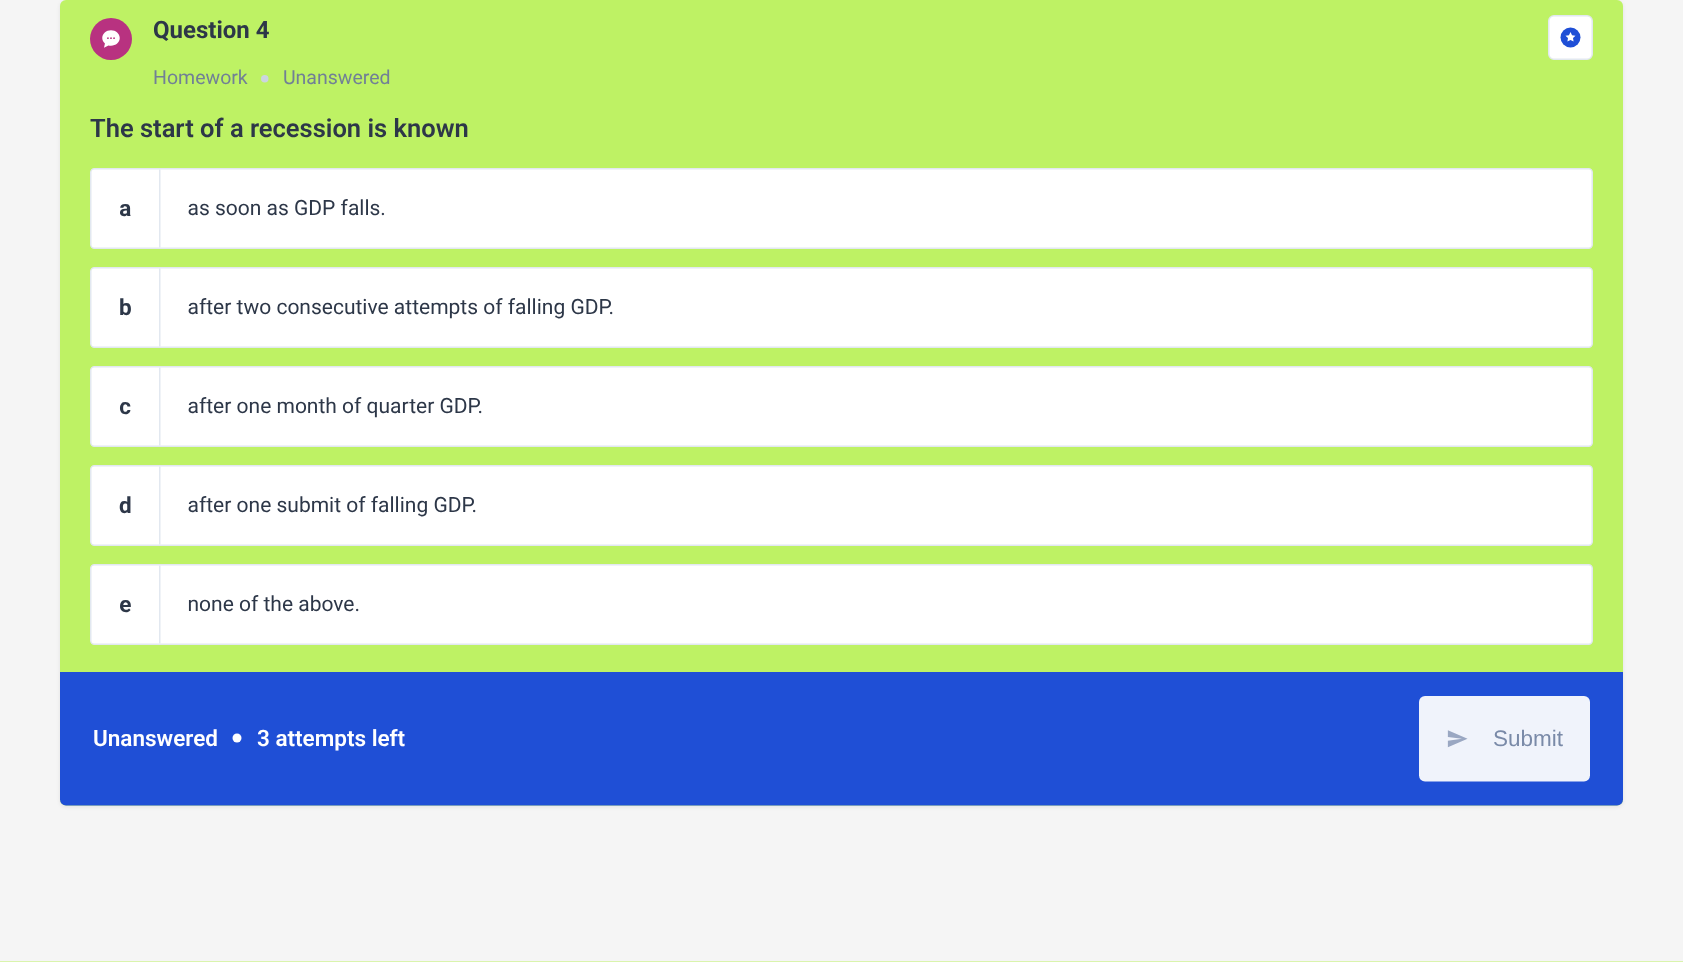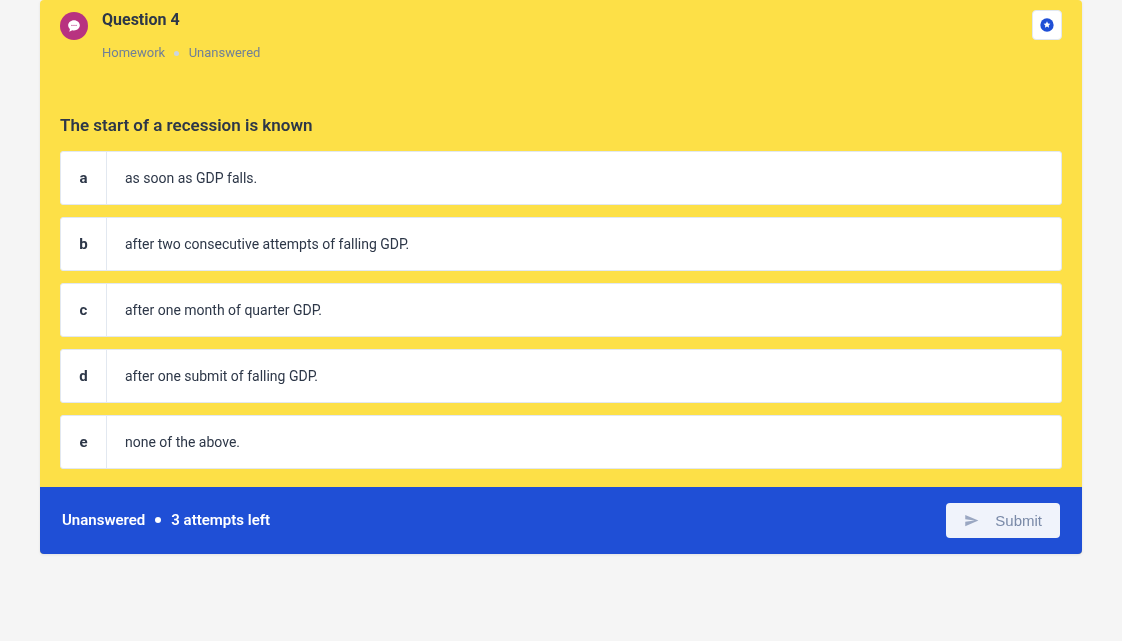--- a/index.html
+++ b/index.html
@@ -5,21 +5,21 @@
   * { box-sizing: border-box; margin: 0; padding: 0; }
   body {
     font-family: -apple-system, BlinkMacSystemFont, "Segoe UI", Roboto, "Helvetica Neue", Arial, sans-serif;
     background: #f5f5f5;
     padding: 0;
     width: 1122px;
     height: 641px;
     overflow: hidden;
   }
   .card {
-    background: #fde047;
+    background: #bef264;
     margin: 0 40px;
     border-radius: 4px;
     box-shadow: 0 1px 3px rgba(0,0,0,0.08);
     position: relative;
   }
   .card-header {
     display: flex;
     align-items: flex-start;
     padding: 10px 20px 6px 20px;
     position: relative;
@@ -73,21 +73,20 @@
   }
   .star-btn svg { width: 16px; height: 16px; }
   .question-body {
     padding: 10px 20px 18px 20px;
   }
   .prompt {
     font-size: 17px;
     font-weight: 600;
     color: #2d3748;
     margin-bottom: 16px;
-    margin-top: 39px;
   }
   .instructions {
     font-size: 13px;
     color: #2c5282;
     margin-bottom: 14px;
   }
   .options { display: flex; flex-direction: column; gap: 12px; }
   .option {
     display: flex;
     border: 1px solid #e2e8f0;
@@ -135,21 +134,21 @@
     width: 6px; height: 6px;
     background: #fff;
     border-radius: 50%;
     margin: 0 10px;
   }
   .submit-btn {
     background: #f0f3fb;
     color: #7a8aa8;
     border: none;
     border-radius: 4px;
-    padding: 9px 18px;
+    padding: 20px 18px;
     font-size: 15px;
     font-weight: 500;
     display: flex;
     align-items: center;
     gap: 16px;
     cursor: pointer;
   }
   .submit-btn svg { width: 15px; height: 15px; }
 </style>
 </head>

